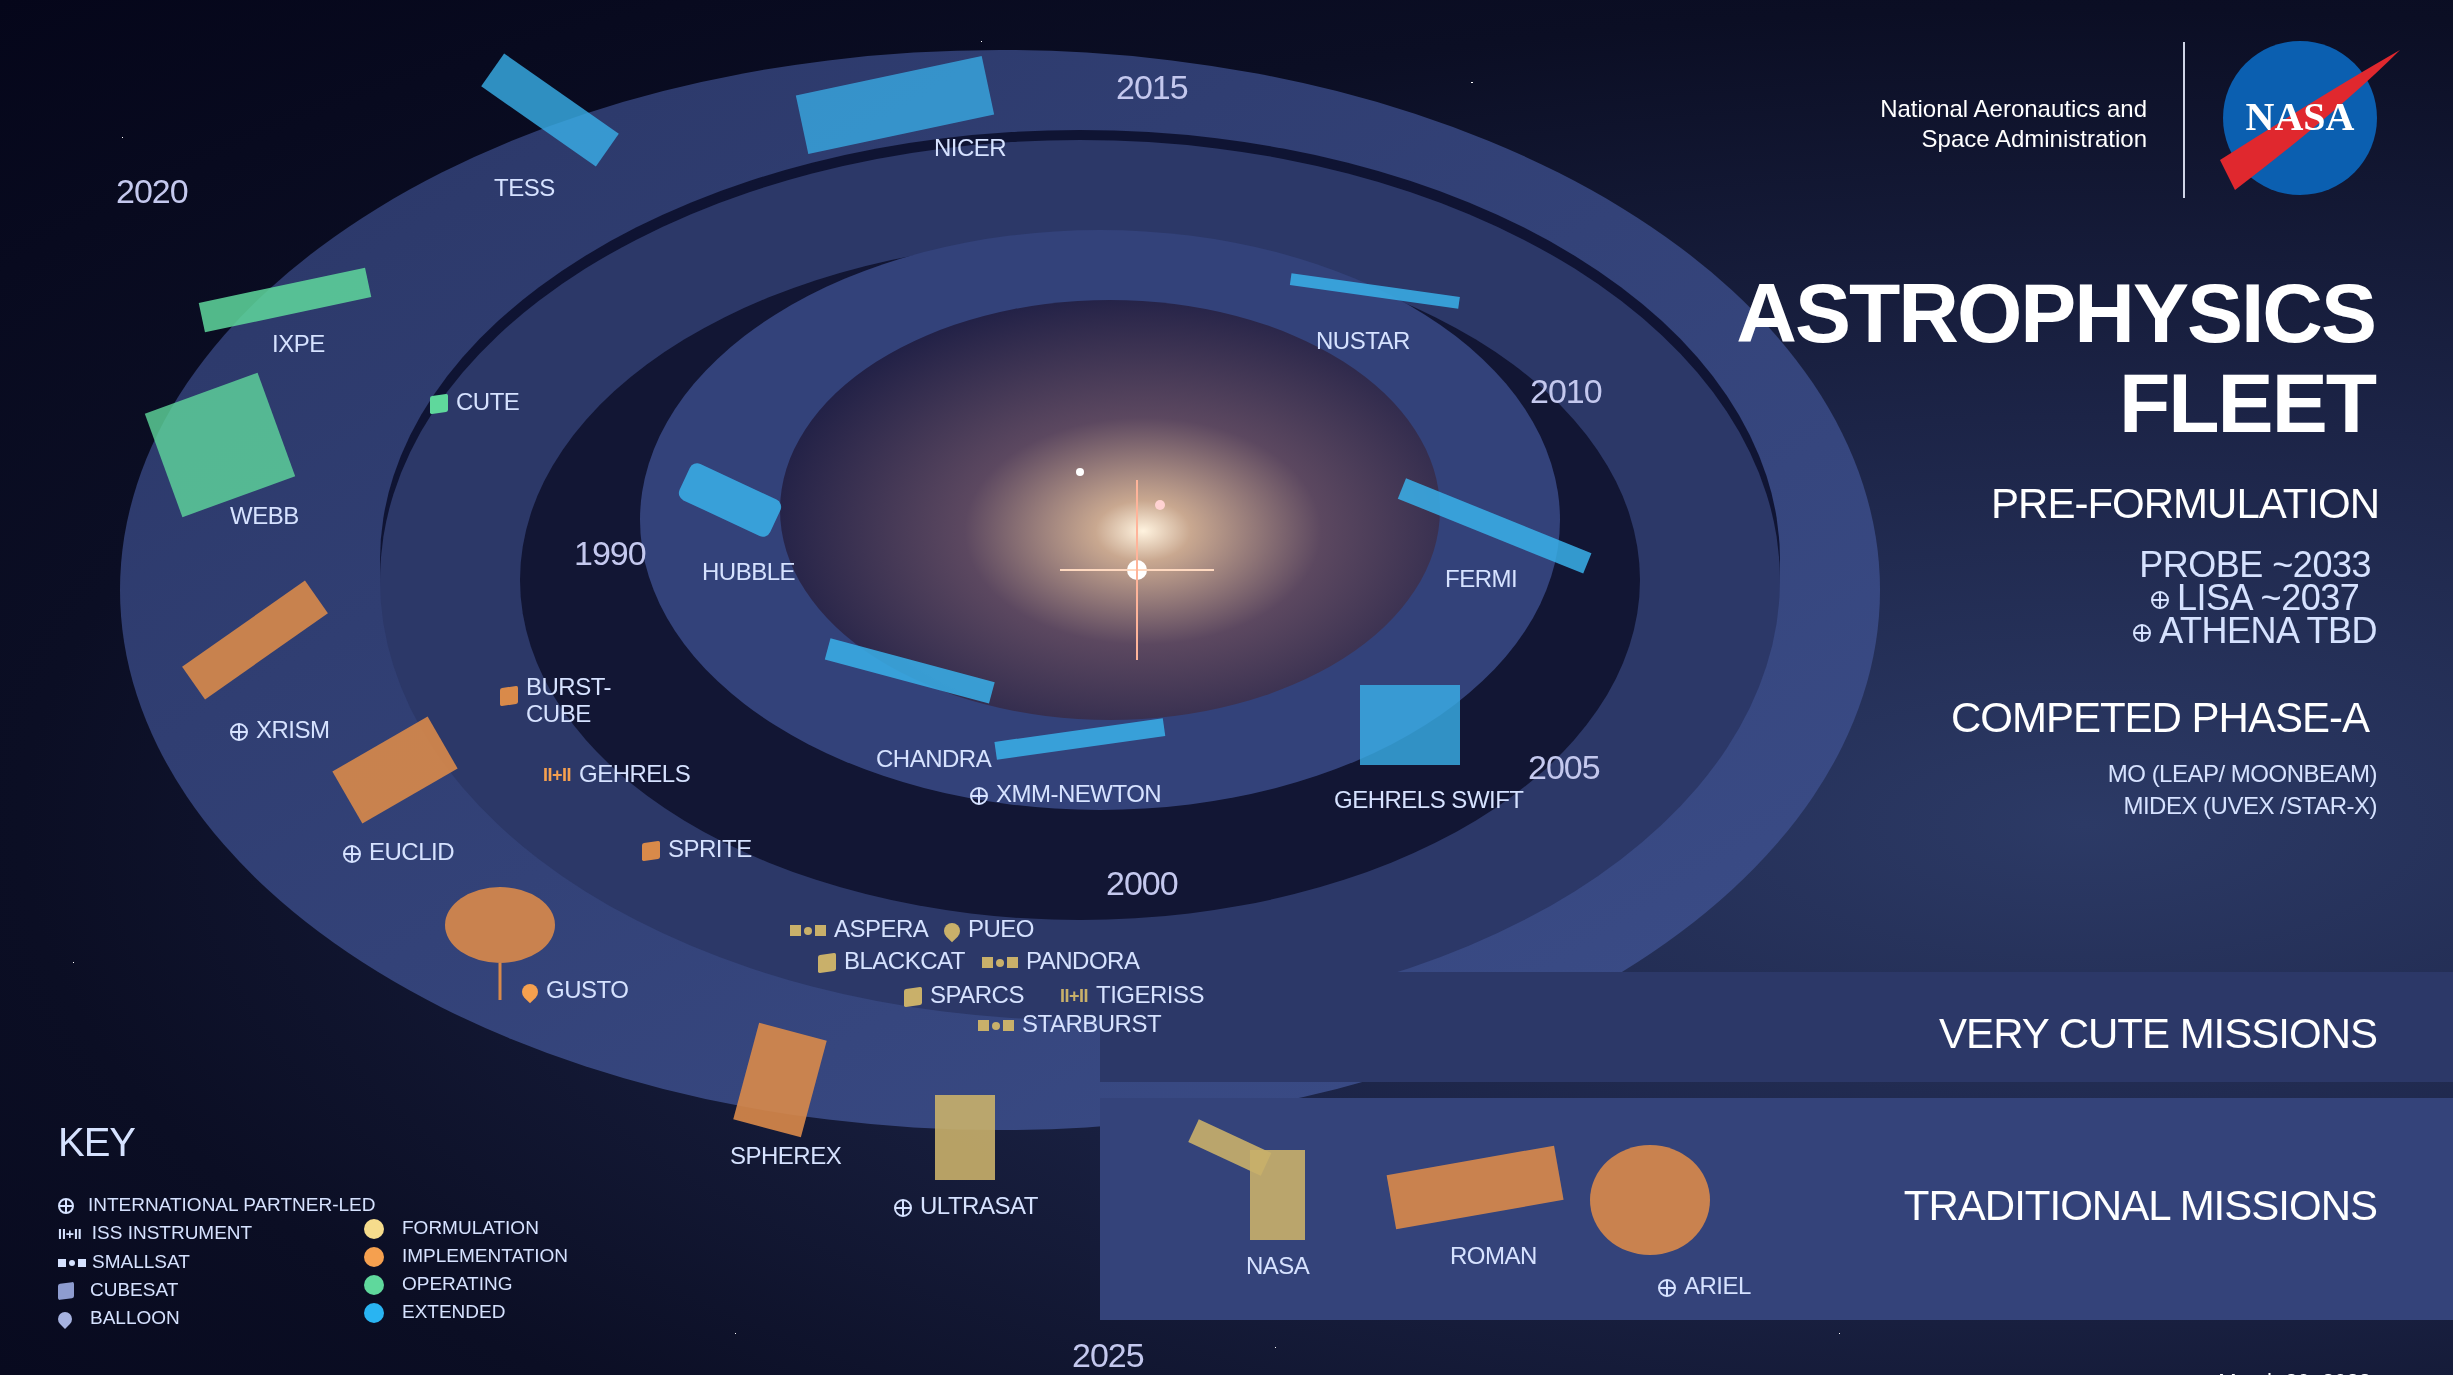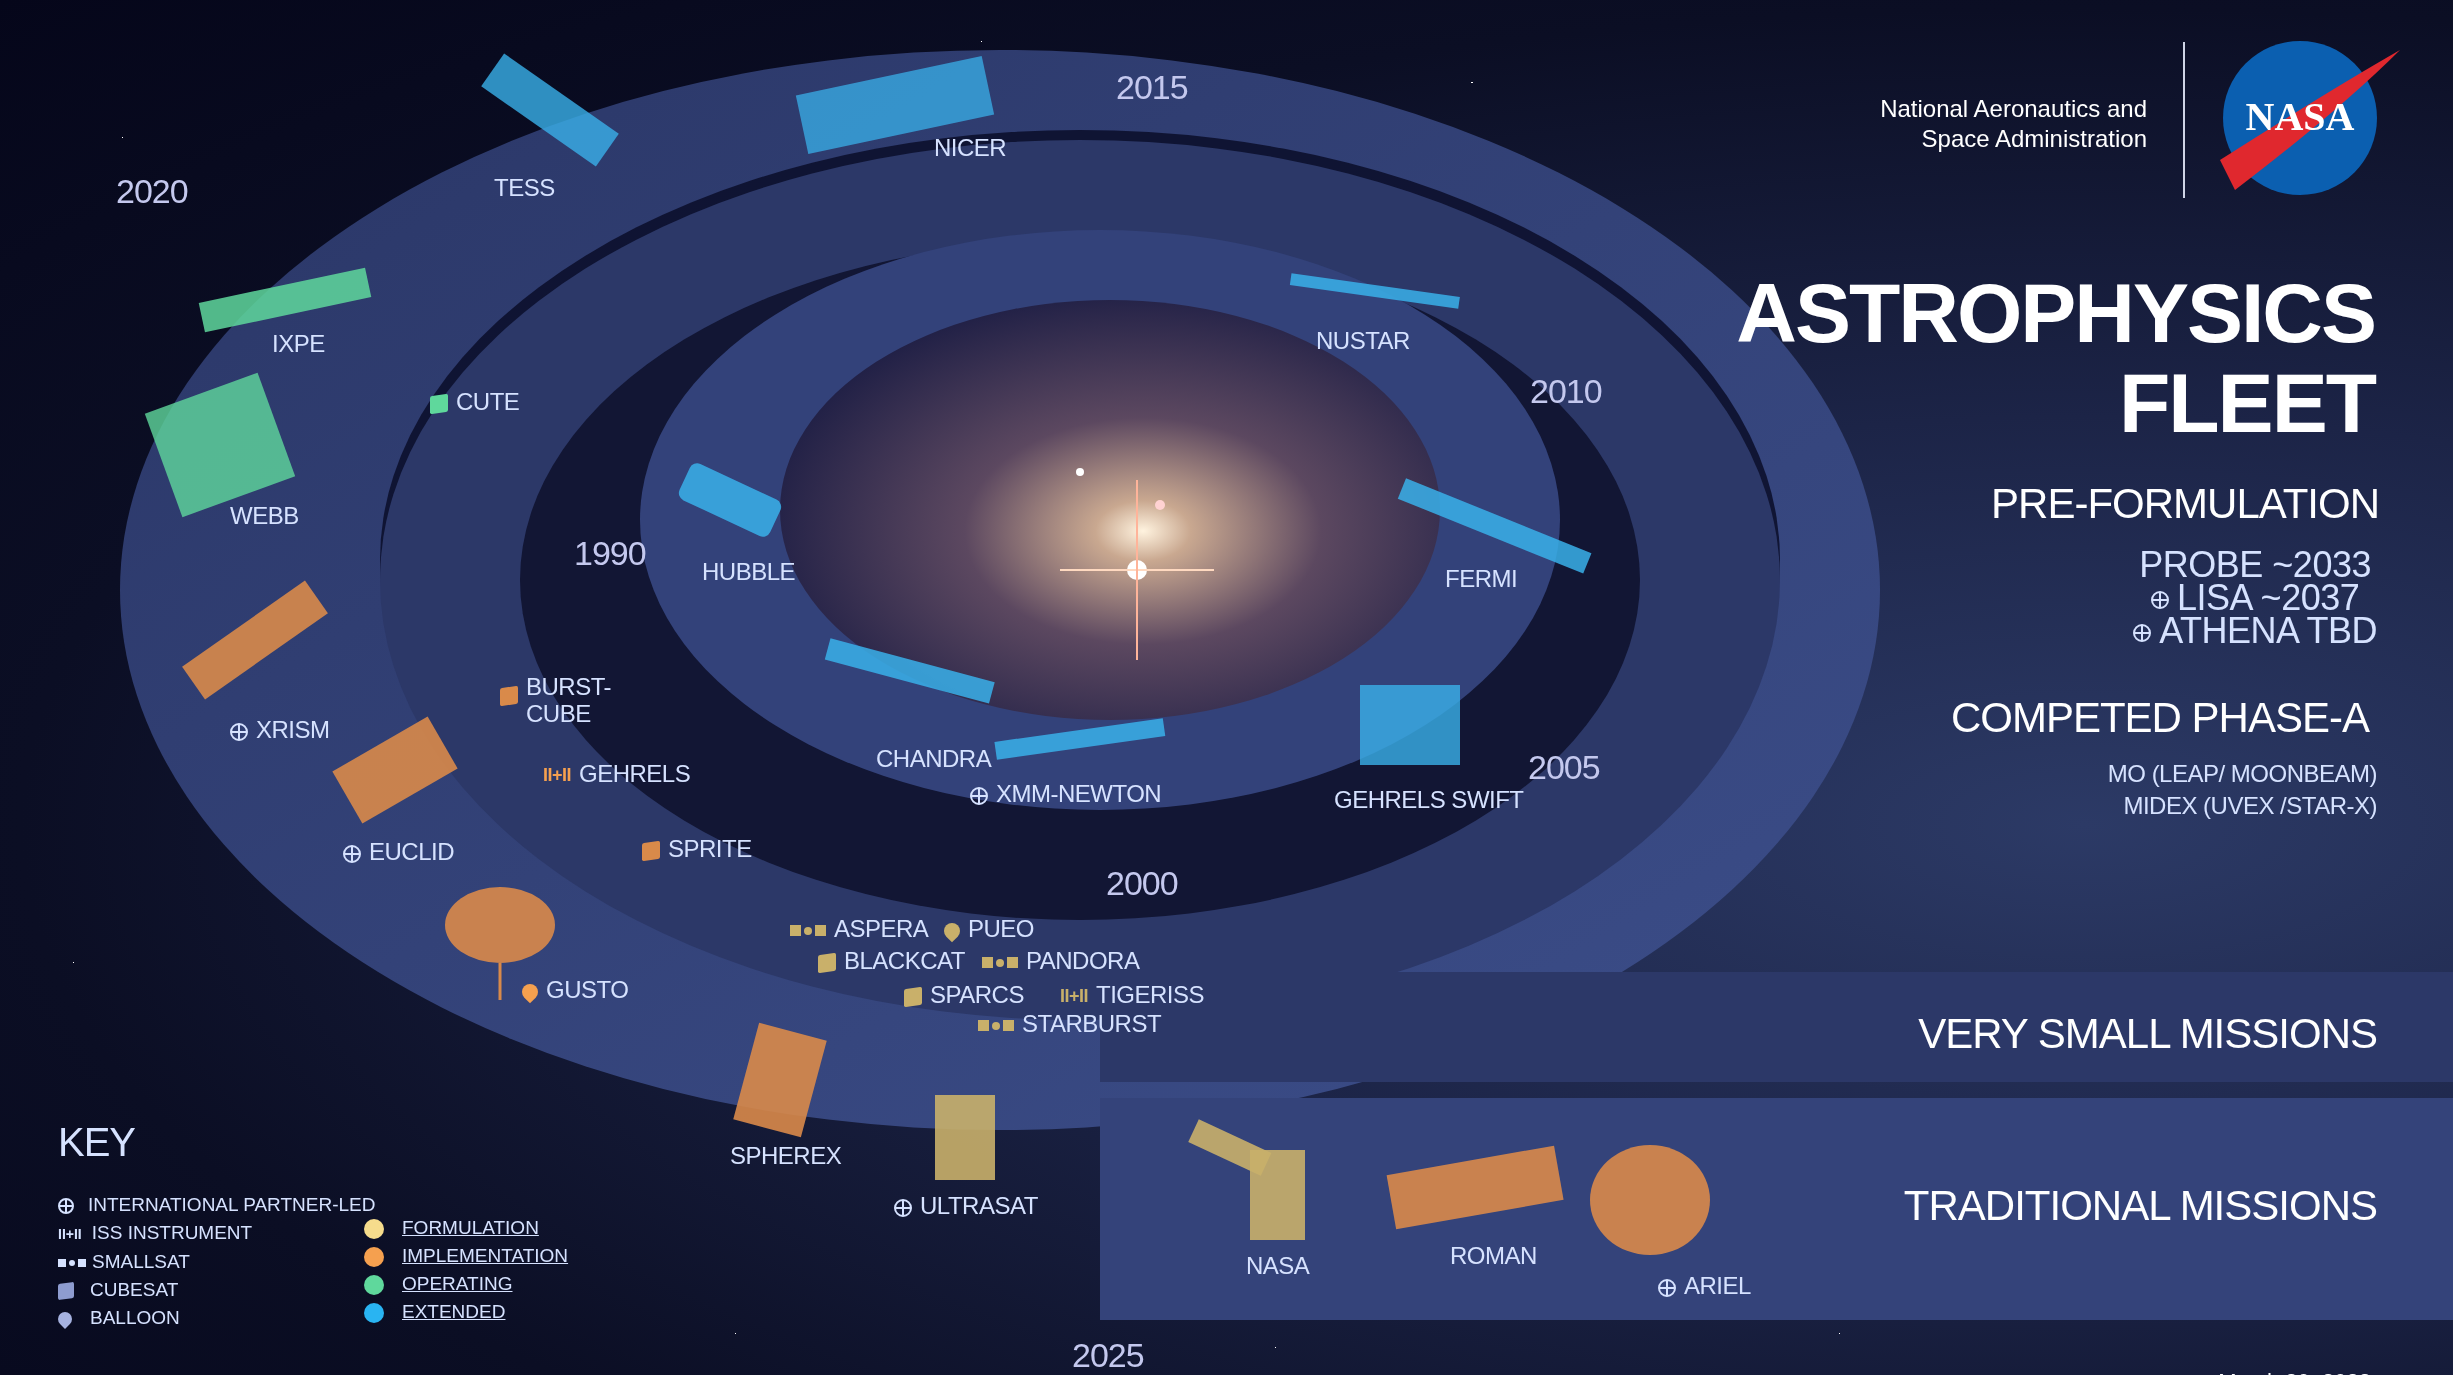--- a/index.html
+++ b/index.html
@@ -204,36 +204,36 @@
 <div class="right" style="top:548px;right:76px;font-size:36px;line-height:33px;color:#d6e2ff;letter-spacing:-0.5px;text-align:center;">
   <div>PROBE ~2033</div>
   <div><span class="ico globe"></span><span>LISA ~2037</span></div>
   <div><span class="ico globe"></span><span>ATHENA TBD</span></div>
 </div>
 <div class="right" style="top:694px;right:84px;font-size:42px;letter-spacing:-1px;">COMPETED PHASE-A</div>
 <div class="right" style="top:758px;right:76px;font-size:24px;line-height:32px;color:#d6e2ff;letter-spacing:-0.5px;">
   <div>MO (LEAP/ MOONBEAM)</div>
   <div>MIDEX (UVEX /STAR-X)</div>
 </div>
-<div class="right" style="top:1010px;right:76px;font-size:42px;letter-spacing:-1px;">VERY SMALL MISSIONS</div>
+<div class="right" style="top:1010px;right:76px;font-size:42px;letter-spacing:-1px;">VERY CUTE MISSIONS</div>
 <div class="right" style="top:1182px;right:76px;font-size:42px;letter-spacing:-1px;">TRADITIONAL MISSIONS</div>
 <div class="right" style="top:1328px;right:82px;font-size:22px;margin-top:41px;">March 30, 2023</div>
 
 <div style="position:absolute;left:58px;top:1120px;color:#d6e2ff;">
   <div style="font-size:40px;letter-spacing:-1px;margin-bottom:26px;">KEY</div>
   <div style="font-size:19px;line-height:28px;">
     <div><span class="ico globe" style="width:16px;height:16px;margin-right:14px"></span><span>INTERNATIONAL PARTNER-LED</span></div>
     <div><span class="ico iss" style="font-size:14px;margin-right:10px">II+II</span><span>ISS INSTRUMENT</span></div>
     <div><span class="ico smallsat" style="margin-right:6px">
           <i style="background:#d6e2ff;width:8px;height:8px"></i>
           <i class="c" style="background:#d6e2ff;width:6px;height:6px"></i>
           <i style="background:#d6e2ff;width:8px;height:8px"></i>
         </span><span>SMALLSAT</span></div>
     <div><span class="ico cube" style="background:#8e9cd0;width:16px;height:16px;margin-right:16px"></span><span>CUBESAT</span></div>
     <div><span class="ico balloon" style="background:#a6b2e0;width:14px;height:14px;margin-right:18px"></span><span>BALLOON</span></div>
   </div>
 </div>
-<div style="position:absolute;left:364px;top:1214px;color:#d6e2ff;font-size:19px;line-height:28px;text-decoration:underline;">
+<div style="position:absolute;left:364px;top:1214px;color:#d6e2ff;font-size:19px;line-height:28px;">
   <div><span class="dot" style="background:#f6dc8c"></span><span>FORMULATION</span></div>
   <div><span class="dot" style="background:#f5a04f"></span><span>IMPLEMENTATION</span></div>
   <div><span class="dot" style="background:#5fd89c"></span><span>OPERATING</span></div>
   <div><span class="dot" style="background:#29b4f2"></span><span>EXTENDED</span></div>
 </div>
 
 </body></html>

